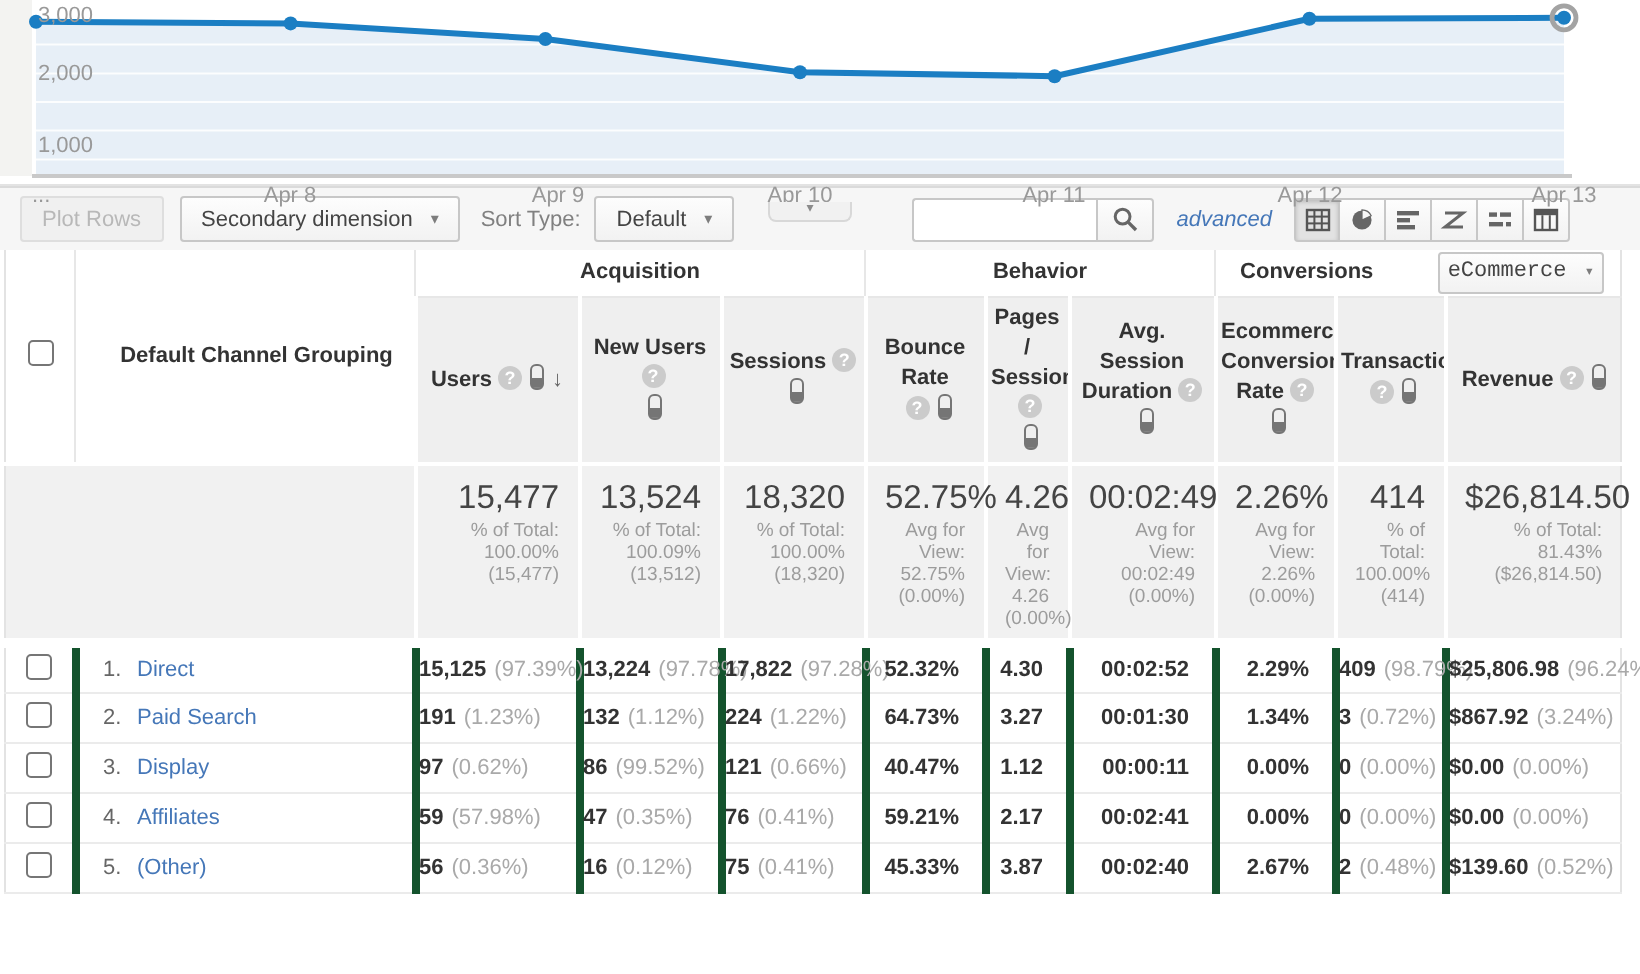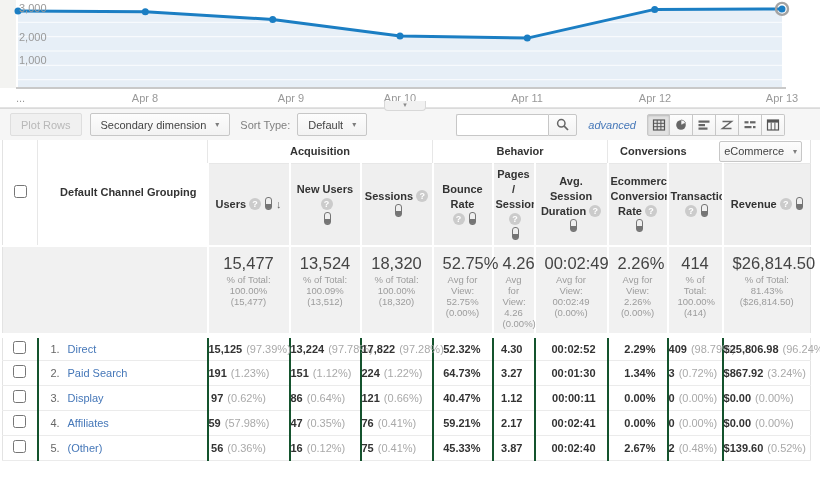--- a/index.html
+++ b/index.html
@@ -1,21 +1,21 @@
 <!DOCTYPE html>
 <html><head>
 <meta charset="utf-8">
 <style>
   * { margin:0; padding:0; box-sizing:border-box; }
   html,body { background:#fff; }
   body { font-family:"Liberation Sans",sans-serif; color:#333; }
   .stage { position:relative; width:820px; height:487px; background:#fff; overflow:hidden; font-size:11px; }
 
   
-  .chart { position:relative; height:108px; border-bottom:1px solid #e3e3e3; }
+  .chart { position:relative; height:93px; border-bottom:1px solid #e3e3e3; }
   .gutter { position:absolute; left:0; top:0; width:16px; height:88px; background:#f3f3f1; }
   #chart-svg { position:absolute; left:0; top:0; }
   .ytick { position:absolute; left:19px; color:#999; font-size:11px; z-index:3; }
   .xtick { position:absolute; top:92px; color:#999; font-size:11px; transform:translateX(-50%); }
   .xtick.first { transform:none; }
   .handle { position:absolute; left:384px; top:101px; width:42px; height:10px; background:#f1f1f1;
             border:1px solid #d8d8d8; border-top:none; border-radius:0 0 4px 4px; color:#8a8a8a;
             font-size:7px; line-height:8px; text-align:center; cursor:pointer; z-index:4; }
 
   
@@ -50,39 +50,39 @@
   
   table { border-collapse:collapse; table-layout:fixed; width:808px; margin-left:2px;
           border:1px solid #e3e3e3; border-top:none; font-size:11px; }
   .group-row th { background:#fff; border-bottom:1px solid #e7e7e7; font-weight:bold; height:23px; text-align:center; }
   .group-row th.gb { border-left:1px solid #e7e7e7; }
   .dim-head { background:#fff; text-align:left; padding-left:12px; font-weight:bold; border-right:1px solid #e7e7e7; }
   .check-head { background:#fff; text-align:center; border-right:1px solid #e7e7e7; }
   .conv-cell { display:flex; align-items:center; justify-content:space-between; padding:0 8px 0 12px; }
   .ecom-btn { height:21px; padding:0 4px; font-size:11px; color:#444; background:linear-gradient(#fdfdfd,#f2f2f2);
               border:1px solid #c7c7c7; border-radius:2px; display:inline-flex; align-items:center; gap:6px;
-              cursor:pointer; font-family:Liberation Sans, sans-serif; font-weight:normal; }
+              cursor:pointer; font-family:Liberation Mono, monospace; font-weight:normal; }
   .mh { background:#efefef; border-left:2px solid #fff; height:62px; font-weight:bold; text-align:center;
         padding:3px 2px; line-height:15px; overflow:hidden; vertical-align:middle; cursor:pointer; }
   .help { display:inline-block; width:12px; height:12px; border-radius:50%; background:#cbcbcb; color:#fff;
           font-size:9px; font-weight:bold; line-height:12px; text-align:center; margin-left:3px; vertical-align:1px; }
   .mbar { display:inline-block; width:7px; height:13px; border:1px solid #757575; border-radius:3px;
           background:linear-gradient(#757575 0 0) bottom/100% 45% no-repeat; vertical-align:-2px; margin-left:4px; }
   .sort { color:#666; font-weight:bold; margin-left:4px; }
   .sum { background:#f1f1f1; border-left:2px solid #fff; border-top:2px solid #fff; border-bottom:5px solid #fff;
-         padding:7px 9px 4px; vertical-align:top; text-align:center; }
+         padding:7px 9px 4px; vertical-align:top; text-align:right; }
   .sum-lead { background:#f1f1f1; border-top:2px solid #fff; border-bottom:5px solid #fff; }
   .big { font-size:16.5px; color:#444; line-height:19px; white-space:nowrap; }
   .sub { font-size:9.5px; color:#9c9c9c; line-height:11px; white-space:pre-line; margin-top:1px; }
   tbody td { border-bottom:1px solid #ebebeb; height:25px; background:#fff; }
-  tbody td + td { border-left:2px solid #14532d; }
+  tbody td + td { border-left:4px solid #14532d; }
   .c-check { text-align:center; }
   .rank { color:#666; display:inline-block; width:17px; margin-left:12px; }
   .channel { color:#4577b8; cursor:pointer; text-decoration:none; }
-  .num { text-align:center; padding-right:20px; white-space:nowrap; }
+  .num { text-align:left; padding-right:20px; white-space:nowrap; }
   .num b { color:#333; font-weight:bold; }
   .pct { color:#a9a9a9; margin-left:4px; }
   .solo { text-align:right; padding-right:11px; font-weight:bold; color:#333; white-space:nowrap; }
   input[type=checkbox] { width:13px; height:13px; cursor:pointer; }
 </style>
 </head>
 <body>
 
 <div class="stage">
 
@@ -101,24 +101,24 @@
         <circle cx="145.3" cy="11.7" r="3.5" fill="#1b7ec3"></circle>
         <circle cx="272.7" cy="19.5" r="3.5" fill="#1b7ec3"></circle>
         <circle cx="400.0" cy="36.1" r="3.5" fill="#1b7ec3"></circle>
         <circle cx="527.3" cy="38.1" r="3.5" fill="#1b7ec3"></circle>
         <circle cx="654.7" cy="9.4" r="3.5" fill="#1b7ec3"></circle>
         <circle cx="782.0" cy="8.9" r="3.5" fill="#1b7ec3"></circle>
         <circle cx="782.0" cy="8.9" r="6" fill="none" stroke="#a3a3a3" stroke-width="2.4"></circle>
       </svg>
     <div class="ytick" style="top:2px">3,000</div>
     <div class="ytick" style="top:31px">2,000</div>
-    <div class="ytick" style="top:54px">1,000</div>
+    <div class="ytick" style="top:67px">1,000</div>
     <div class="xtick first" style="left:16px">...</div>
     <div class="xtick" style="left:145px">Apr 8</div>
-    <div class="xtick" style="left:291px">Apr 9</div>
+    <div class="xtick" style="left:279px">Apr 9</div>
     <div class="xtick" style="left:400px">Apr 10</div>
     <div class="xtick" style="left:527px">Apr 11</div>
     <div class="xtick" style="left:655px">Apr 12</div>
     <div class="xtick" style="left:782px">Apr 13</div>
     <div class="handle"><span>▾</span></div>
   </div>
 
 
   <div class="toolbar">
     <button class="btn disabled gap8">Plot Rows</button>
@@ -295,34 +295,34 @@
         <td class="solo">4.30</td>
         <td class="solo">00:02:52</td>
         <td class="solo">2.29%</td>
         <td class="num"><b>409</b><span class="pct">(98.79%)</span></td>
         <td class="num"><b>$25,806.98</b><span class="pct">(96.24%)</span></td>
       </tr>
       <tr>
         <td class="c-check"><input type="checkbox" style=""></td>
         <td><span class="rank">2.</span><a class="channel">Paid Search</a></td>
         <td class="num"><b>191</b><span class="pct">(1.23%)</span></td>
-        <td class="num"><b>151</b><span class="pct">(1.12%)</span></td>
+        <td class="num"><b>132</b><span class="pct">(1.12%)</span></td>
         <td class="num"><b>224</b><span class="pct">(1.22%)</span></td>
         <td class="solo">64.73%</td>
         <td class="solo">3.27</td>
         <td class="solo">00:01:30</td>
         <td class="solo">1.34%</td>
         <td class="num"><b>3</b><span class="pct">(0.72%)</span></td>
         <td class="num"><b>$867.92</b><span class="pct">(3.24%)</span></td>
       </tr>
       <tr>
         <td class="c-check"><input type="checkbox" style=""></td>
         <td><span class="rank">3.</span><a class="channel">Display</a></td>
         <td class="num"><b>97</b><span class="pct">(0.62%)</span></td>
-        <td class="num"><b>86</b><span class="pct">(0.64%)</span></td>
+        <td class="num"><b>86</b><span class="pct">(99.52%)</span></td>
         <td class="num"><b>121</b><span class="pct">(0.66%)</span></td>
         <td class="solo">40.47%</td>
         <td class="solo">1.12</td>
         <td class="solo">00:00:11</td>
         <td class="solo">0.00%</td>
         <td class="num"><b>0</b><span class="pct">(0.00%)</span></td>
         <td class="num"><b>$0.00</b><span class="pct">(0.00%)</span></td>
       </tr>
       <tr>
         <td class="c-check"><input type="checkbox" style=""></td>

